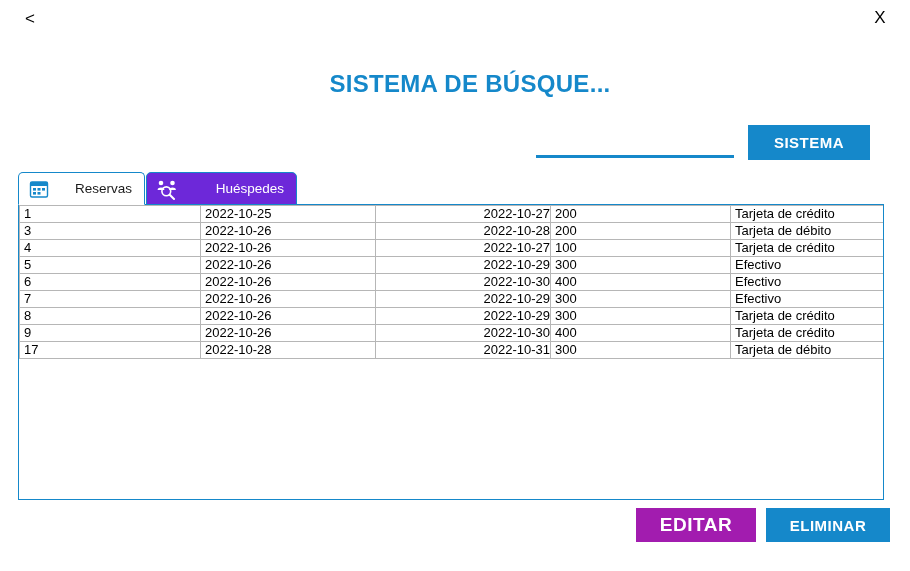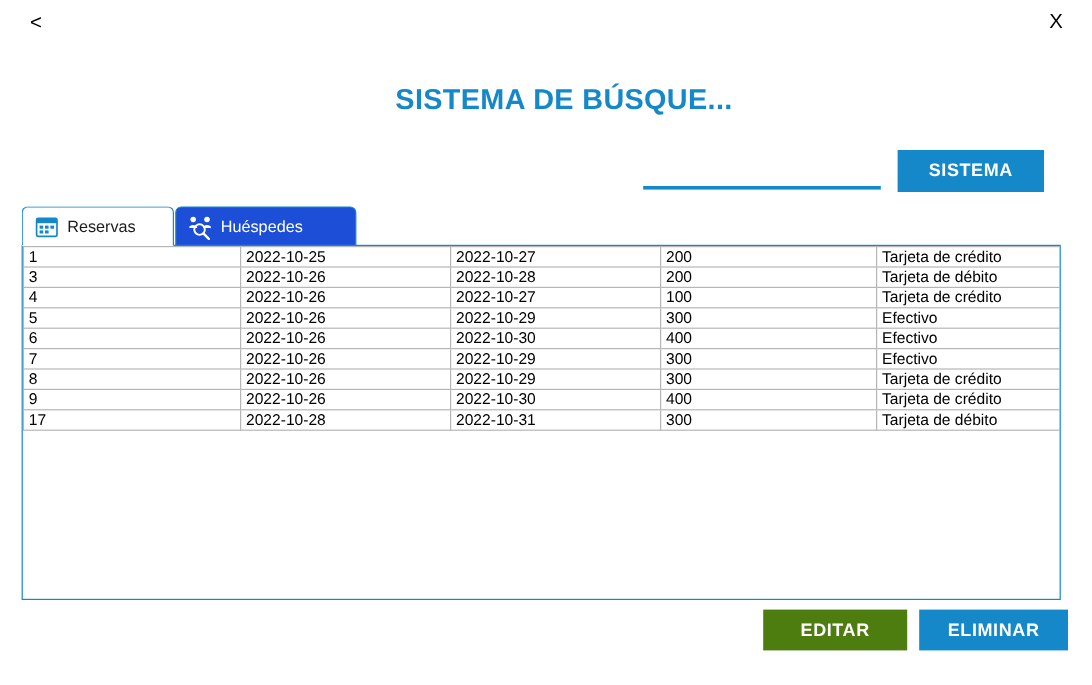--- a/index.html
+++ b/index.html
@@ -125,34 +125,35 @@
     height: 33px;
     box-sizing: border-box;
     display: flex;
     align-items: center;
     gap: 6px;
     padding: 0 12px 0 9px;
     font-size: 13.5px;
     cursor: pointer;
     border-top-left-radius: 5px;
     border-top-right-radius: 5px;
+    justify-content: space-between;
   }
   .tab-reservas {
     left: 0;
     width: 127px;
     background: #ffffff;
     border: 1px solid #1588ca;
     border-bottom: 1px solid #ffffff;
     color: #1b1b1b;
     z-index: 3;
   }
   .tab-huespedes {
     left: 128px;
     width: 151px;
-    background: #1d4ed8;
+    background: #6d28d9;
     border: 1px solid #1588ca;
     color: #ffffff;
     z-index: 2;
   }
   .tab-icon { width: 22px; height: 22px; display: block; flex: 0 0 22px; }
   
   .panel {
     position: absolute;
     left: 18px;
     top: 204px;
@@ -174,34 +175,34 @@
     border: 1px solid #b6b6b6;
     height: 16px;
     padding: 0 0 0 4px;
     white-space: nowrap;
     overflow: hidden;
     font-family: "Liberation Sans", sans-serif;
     line-height: 16px;
   }
   .col0 { width: 176px; }
   .col1 { width: 170px; }
-  .col2 { width: 170px; }
+  .col2 { width: 170px; text-align: right; }
   .col3 { width: 175px; }
   .col4 { width: 173px; }
   
   .editar-btn {
     position: absolute;
     left: 636px;
     top: 508px;
     width: 120px;
     height: 34px;
-    background: #4d7c0f;
+    background: #a21caf;
     color: #ffffff;
     border: none;
-    font-size: 15px;
+    font-size: 19px;
     font-weight: bold;
     letter-spacing: 0.5px;
     cursor: pointer;
     font-family: "Liberation Sans", sans-serif;
   }
   .eliminar-btn {
     position: absolute;
     left: 766px;
     top: 508px;
     width: 124px;

